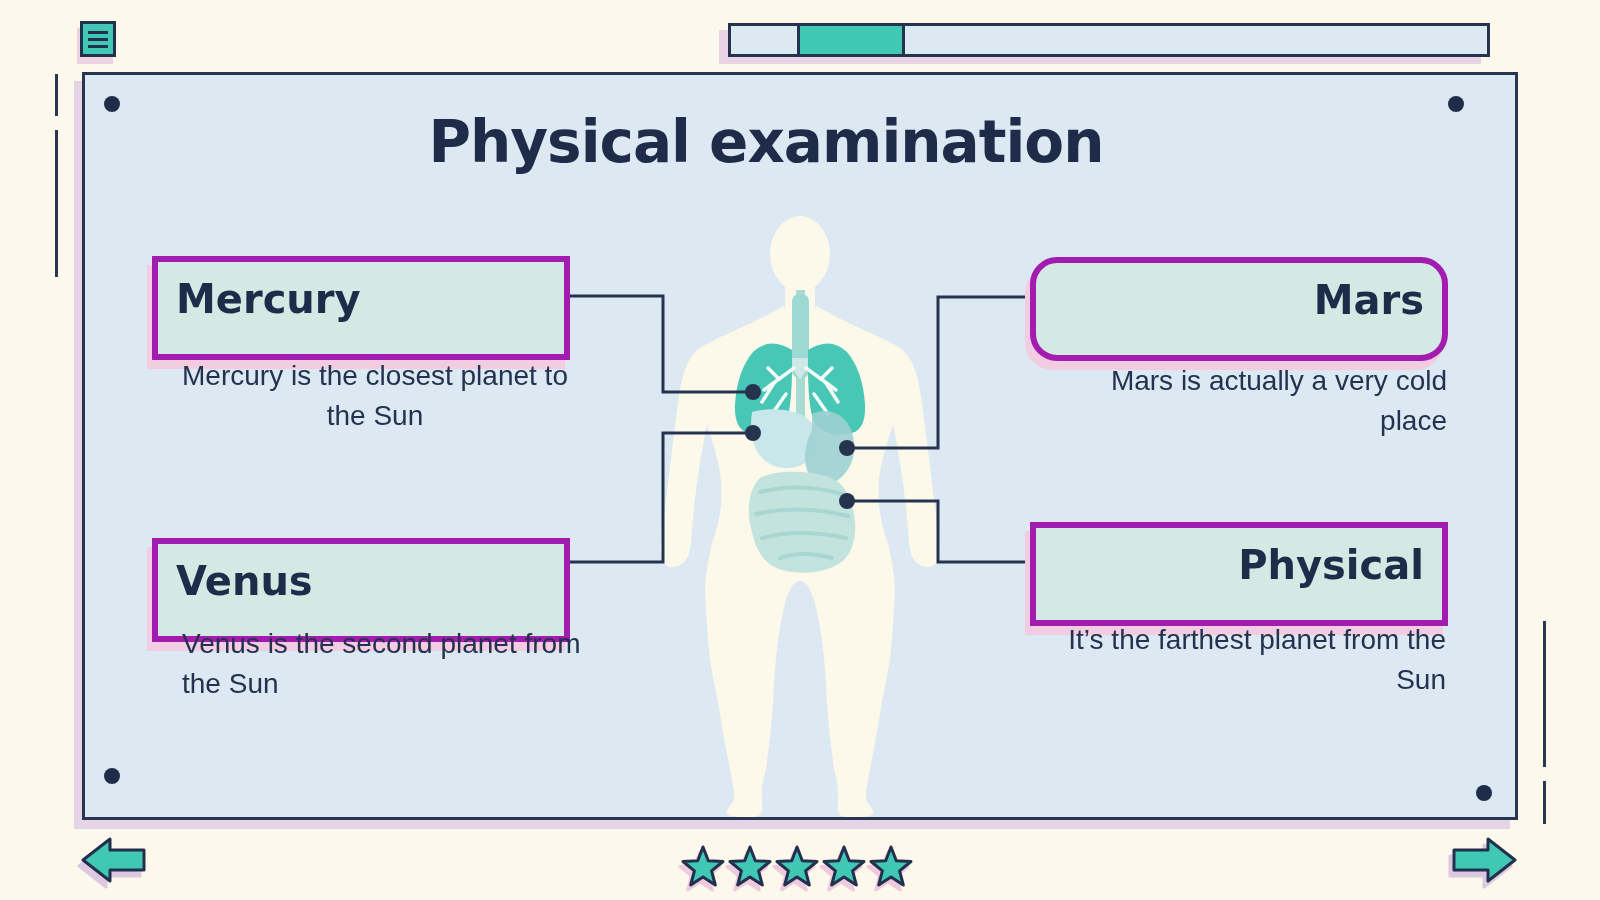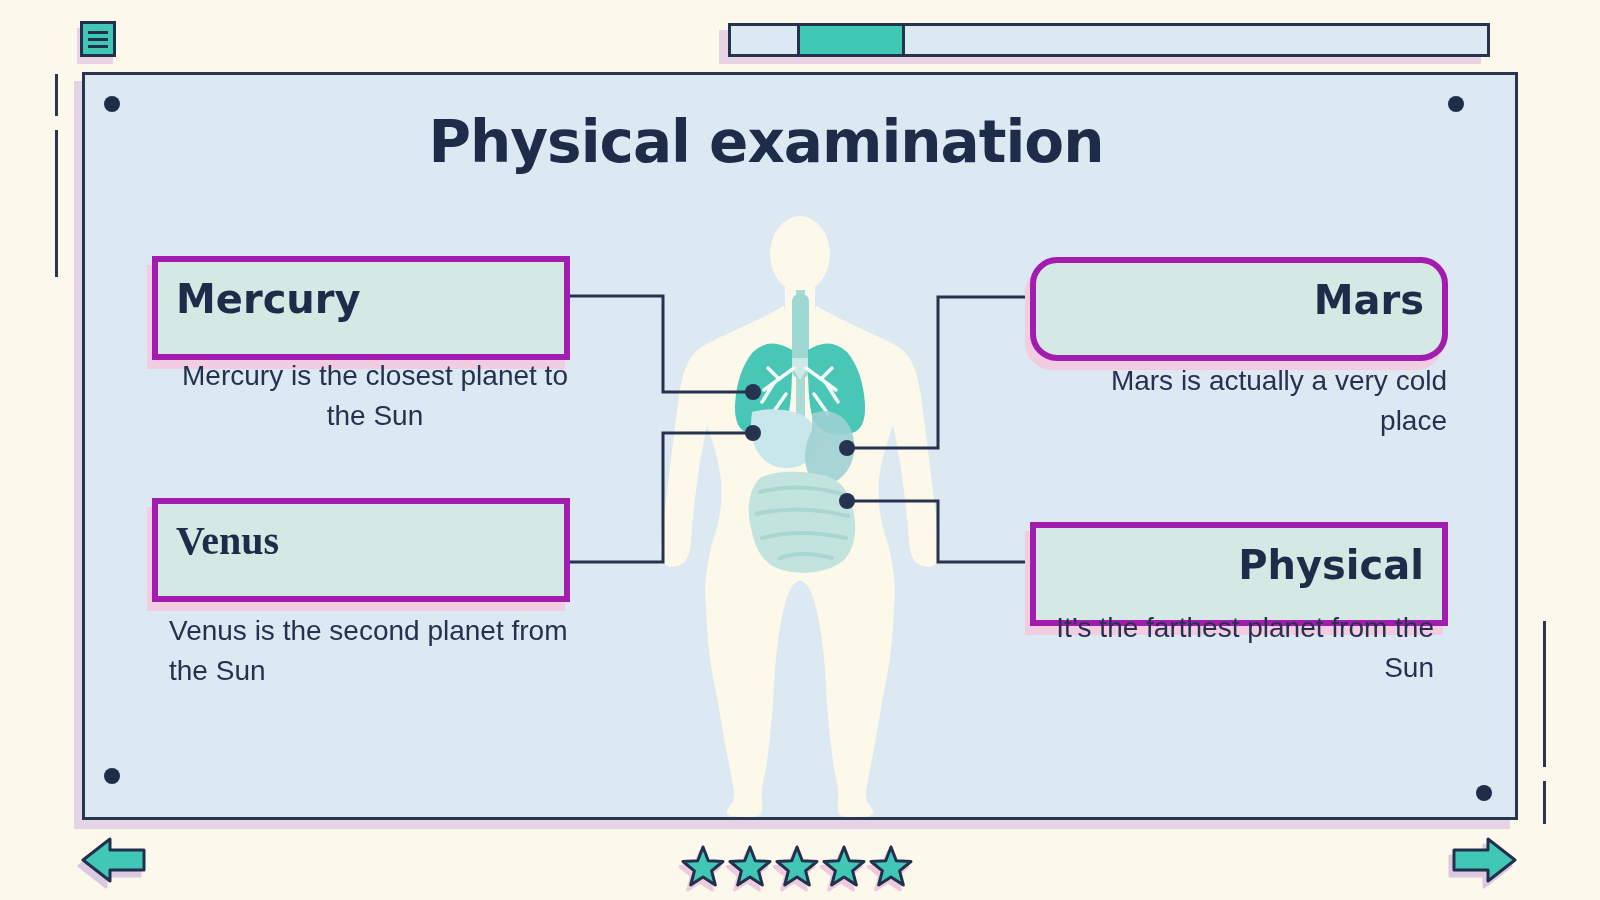--- a/index.html
+++ b/index.html
@@ -188,34 +188,34 @@
 <div class="abs corner-dot" style="left:104px;top:96px;"></div>
 <div class="abs corner-dot" style="left:1448px;top:96px;"></div>
 <div class="abs corner-dot" style="left:104px;top:768px;"></div>
 <div class="abs corner-dot" style="left:1476px;top:785px;"></div>
 
 <h1 class="abs slide-title" style="margin:0">Physical examination</h1>
 
 <div class="abs label-box" style="left:152px;top:256px;">
   <span>Mercury</span>
 </div>
-<div class="abs label-box" style="left:152px;top:498px;font-family:Liberation Serif, serif;">
+<div class="abs label-box" style="left:152px;top:538px;">
   <span>Venus</span>
 </div>
 <div class="abs label-box right" style="left:1030px;top:257px;border-radius:27px;">
   <span>Mars</span>
 </div>
 <div class="abs label-box right" style="left:1030px;top:522px;">
   <span>Physical</span>
 </div>
 
 <p class="abs desc" style="left:166px;top:348px;margin:8px;text-align:center;">Mercury is the closest planet to the Sun</p>
-<p class="abs desc" style="left:166px;top:608px;margin:3px;">Venus is the second planet from the Sun</p>
+<p class="abs desc" style="left:166px;top:608px;margin:16px;">Venus is the second planet from the Sun</p>
 <p class="abs desc right" style="left:1032px;top:348px;margin:13px;">Mars is actually a very cold place</p>
-<p class="abs desc right" style="left:1032px;top:608px;margin:0;">It’s the farthest planet from the Sun</p>
+<p class="abs desc right" style="left:1032px;top:608px;margin:12px;">It’s the farthest planet from the Sun</p>
 
 <svg class="abs stars-svg" width="244" height="56" viewBox="0 0 244 56">
   <g fill="#40c8b5" stroke="#22304e" stroke-width="3" stroke-linejoin="round">
     <polygon transform="translate(27,28)" points="0,-21 5.3,-7.3 20,-6.5 8.6,2.8 12.3,17 0,9 -12.3,17 -8.6,2.8 -20,-6.5 -5.3,-7.3"></polygon>
     <polygon transform="translate(74,28)" points="0,-21 5.3,-7.3 20,-6.5 8.6,2.8 12.3,17 0,9 -12.3,17 -8.6,2.8 -20,-6.5 -5.3,-7.3"></polygon>
     <polygon transform="translate(121,28)" points="0,-21 5.3,-7.3 20,-6.5 8.6,2.8 12.3,17 0,9 -12.3,17 -8.6,2.8 -20,-6.5 -5.3,-7.3"></polygon>
     <polygon transform="translate(168,28)" points="0,-21 5.3,-7.3 20,-6.5 8.6,2.8 12.3,17 0,9 -12.3,17 -8.6,2.8 -20,-6.5 -5.3,-7.3"></polygon>
     <polygon transform="translate(215,28)" points="0,-21 5.3,-7.3 20,-6.5 8.6,2.8 12.3,17 0,9 -12.3,17 -8.6,2.8 -20,-6.5 -5.3,-7.3"></polygon>
   </g>
 </svg>

